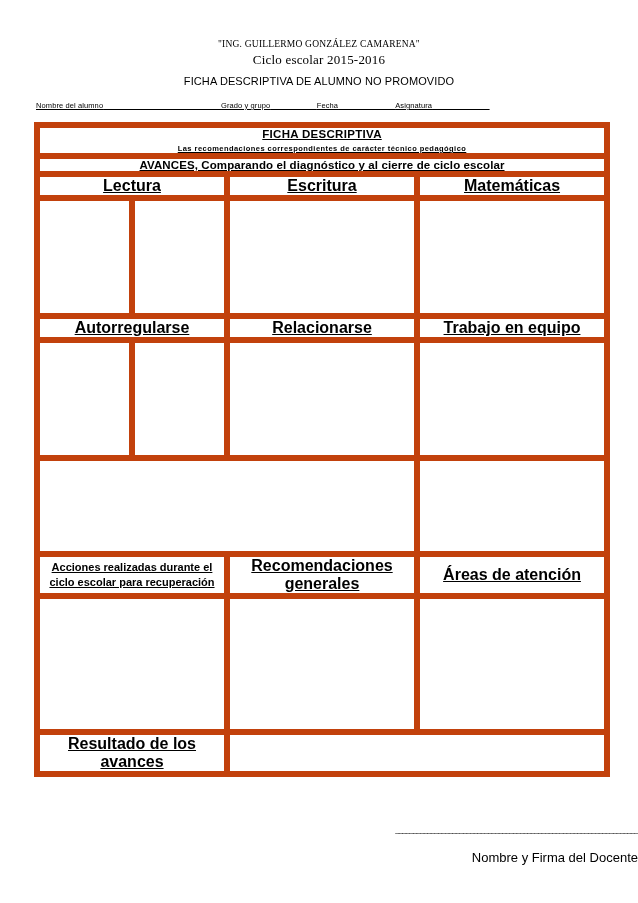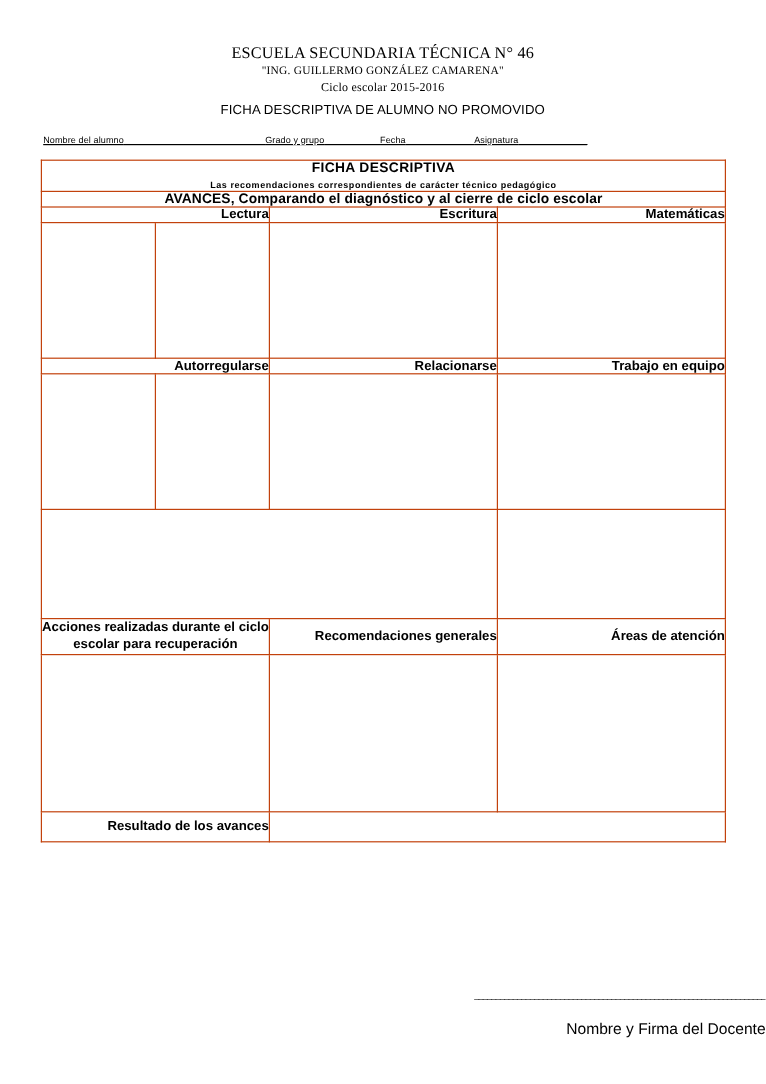--- a/index.html
+++ b/index.html
@@ -35,21 +35,21 @@
     line-height: 1.15;
   }
   .school-sub {
     font-family: "Liberation Serif", serif;
     font-size: 9.5px;
     letter-spacing: 0.2px;
     margin-top: 3px;
   }
   .school-cycle {
     font-family: "Liberation Serif", serif;
-    font-size: 10px;
+    font-size: 13px;
     letter-spacing: 0.2px;
     margin-top: 3px;
   }
   .doc-title {
     font-size: 11px;
     margin-top: 7px;
     letter-spacing: 0.1px;
   }
 
   
@@ -67,23 +67,24 @@
   
   .table-wrap {
     margin: 12px 34px 0 34px;
   }
   table.ficha {
     border-collapse: collapse;
     width: 570px;
     table-layout: fixed;
   }
   table.ficha td {
-    border: 1px solid #c2410c;
+    border: 6px solid #c2410c;
     vertical-align: middle;
     padding: 0;
+    text-decoration: underline;
   }
   .hdr-block {
     text-align: center;
     padding: 7px 4px 7px 4px;
   }
   .hdr-title {
     font-size: 11.5px;
     font-weight: bold;
     letter-spacing: 0.3px;
   }
@@ -94,22 +95,22 @@
     margin-top: 4px;
   }
   .section-title {
     text-align: center;
     font-size: 11.5px;
     font-weight: bold;
     padding: 6px 4px;
     letter-spacing: 0.1px;
   }
   .col-head {
-    text-align: right;
-    font-size: 11px;
+    text-align: center;
+    font-size: 16px;
     font-weight: bold;
     padding: 5px 3px;
   }
   .empty-cell { height: 112px; }
   .empty-cell-2 { height: 90px; }
   .empty-cell-3 { height: 130px; }
   .row-label {
     text-align: center;
     font-size: 11px;
     font-weight: bold;
@@ -135,21 +136,20 @@
     font-size: 13px;
     margin-top: 16px;
   }
 </style>
 </head>
 <body>
 
 <div class="page">
 
   <div class="header">
-    <div class="school-name">ESCUELA SECUNDARIA TÉCNICA N° 46</div>
     <div class="school-sub">"ING. GUILLERMO GONZÁLEZ CAMARENA"</div>
     <div class="school-cycle">Ciclo escolar 2015-2016</div>
     <div class="doc-title">FICHA DESCRIPTIVA DE ALUMNO NO PROMOVIDO</div>
   </div>
 
   <div class="student-line">
     <span>Nombre del alumno</span><span class="fill">_________________________________</span><span>Grado y grupo</span><span class="fill">_____________</span><span>Fecha</span><span class="fill">________________</span><span>Asignatura</span><span class="fill">________________</span>
   </div>
 
   <div class="table-wrap">

